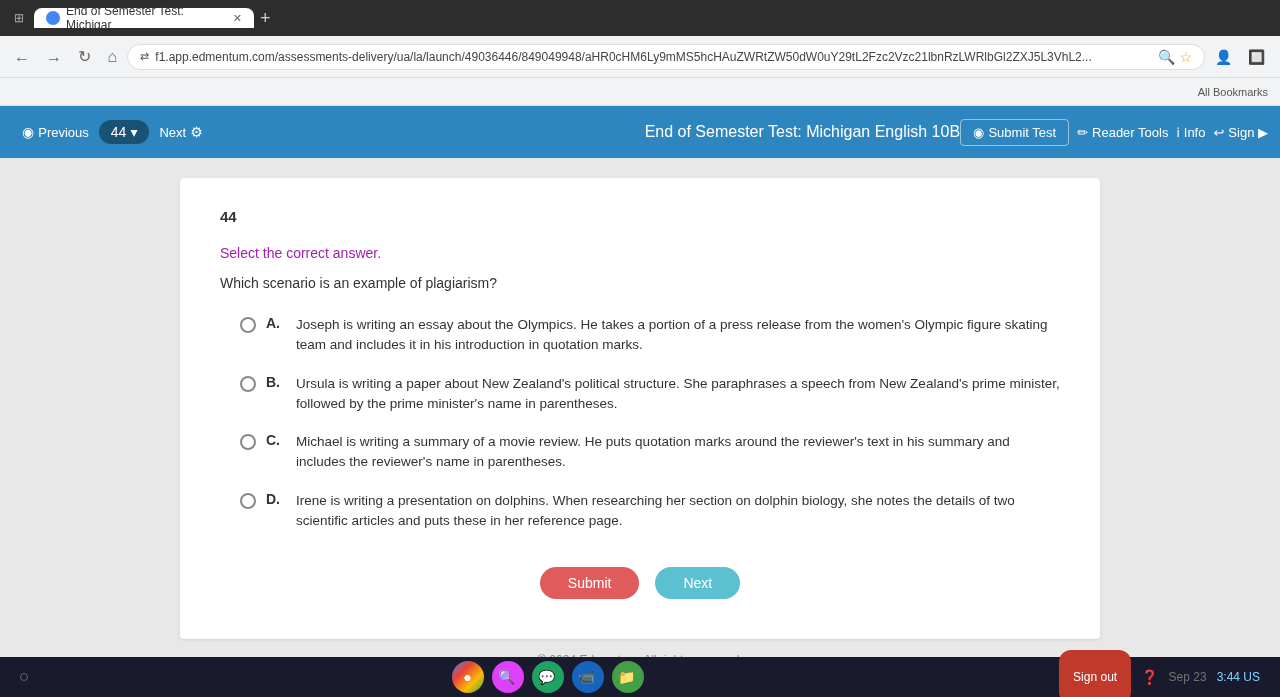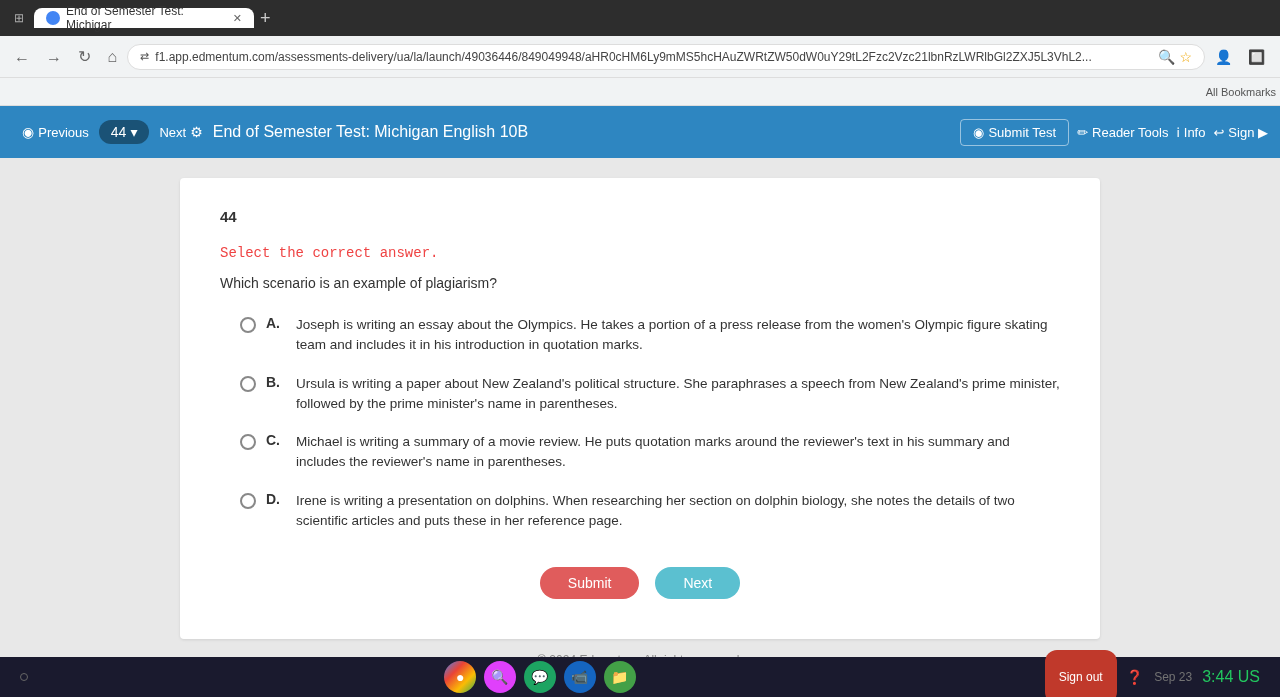--- a/index.html
+++ b/index.html
@@ -9,42 +9,42 @@
     .browser-frame { background: #3c3c3c; width: 100%; }
     .browser-top { background: #2d2d2d; height: 36px; display: flex; align-items: center; padding: 0 8px; }
     .browser-tab { background: #fff; border-radius: 8px 8px 0 0; padding: 0 12px; height: 20px; display: flex; align-items: center; font-size: 12px; color: #333; margin-left: 4px; max-width: 220px; }
     .browser-tab .tab-favicon { width: 14px; height: 14px; background: #4285f4; border-radius: 50%; margin-right: 6px; flex-shrink: 0; }
     .tab-close { margin-left: 8px; color: #666; font-size: 11px; cursor: pointer; }
     .tab-add { background: none; border: none; color: #ccc; font-size: 18px; margin-left: 6px; cursor: pointer; }
     .browser-nav { background: #f1f3f4; height: 42px; display: flex; align-items: center; padding: 0 8px; gap: 4px; border-bottom: 1px solid #ddd; }
     .nav-btn { background: none; border: none; color: #666; font-size: 16px; cursor: pointer; padding: 4px 6px; border-radius: 4px; }
     .address-bar { flex: 1; background: #fff; border: 1px solid #ddd; border-radius: 20px; padding: 4px 12px; font-size: 12px; color: #333; display: flex; align-items: center; }
     .address-text { flex: 1; font-size: 12px; color: #444; white-space: nowrap; overflow: hidden; text-overflow: ellipsis; }
-    .bookmarks-bar { background: #f1f3f4; height: 28px; display: flex; align-items: center; padding: 0 4px; font-size: 12px; color: #555; border-bottom: 1px solid #ddd; }
+    .bookmarks-bar { background: #f1f3f4; height: 28px; display: flex; align-items: center; padding: 0 12px; font-size: 12px; color: #555; border-bottom: 1px solid #ddd; }
 
     
     .app-header { background: #2e86c1; height: 52px; display: flex; align-items: center; padding: 0 12px; }
     .prev-btn { background: none; border: none; color: #fff; font-size: 13px; cursor: pointer; display: flex; align-items: center; gap: 4px; padding: 6px 10px; }
     .question-num-badge { background: #1a5276; color: #fff; border-radius: 14px; padding: 4px 12px; font-size: 14px; display: flex; align-items: center; gap: 4px; cursor: pointer; }
     .next-btn { background: none; border: none; color: #fff; font-size: 13px; cursor: pointer; display: flex; align-items: center; gap: 4px; padding: 6px 10px; }
-    .header-title { flex: 1; text-align: left; color: #fff; font-size: 16px; font-weight: 500; }
+    .header-title { flex: 1; text-align: right; color: #fff; font-size: 16px; font-weight: 500; }
     .header-actions { display: flex; align-items: center; gap: 8px; }
     .submit-btn { background: none; border: 1px solid rgba(255,255,255,0.5); color: #fff; border-radius: 4px; padding: 5px 12px; font-size: 13px; cursor: pointer; display: flex; align-items: center; gap: 4px; }
     .reader-tools-btn { background: none; border: none; color: #fff; font-size: 13px; cursor: pointer; display: flex; align-items: center; gap: 4px; }
     .info-btn { background: none; border: none; color: #fff; font-size: 13px; cursor: pointer; display: flex; align-items: center; gap: 4px; }
     .save-btn { background: none; border: none; color: #fff; font-size: 13px; cursor: pointer; display: flex; align-items: center; gap: 4px; }
 
     
     .avatar-area { position: absolute; left: 100px; top: 158px; width: 40px; height: 40px; background: #2e86c1; border-radius: 50%; border: 2px solid #fff; display: flex; align-items: center; justify-content: center; color: #fff; font-size: 18px; }
 
     
     .main-content { background: #e8e8e8; position: relative; padding: 20px 180px; }
     .question-card { background: #fff; border-radius: 4px; padding: 30px 40px 40px; box-shadow: 0 1px 3px rgba(0,0,0,0.1); position: relative; min-height: 400px; }
     .question-number-label { font-size: 15px; font-weight: bold; color: #333; margin-bottom: 20px; }
-    .instruction { font-size: 14px; color: #ef4444; margin-bottom: 14px; font-family: Liberation Mono, monospace; }
+    .instruction { font-size: 14px; color: #a21caf; margin-bottom: 14px; }
     .question-text { font-size: 14px; color: #333; margin-bottom: 24px; }
     .options { display: flex; flex-direction: column; gap: 18px; margin-left: 20px; }
     .option { display: flex; align-items: flex-start; gap: 10px; }
     .option-radio { width: 16px; height: 16px; border: 2px solid #888; border-radius: 50%; flex-shrink: 0; margin-top: 2px; cursor: pointer; background: #fff; }
     .option-label { font-size: 14px; font-weight: bold; color: #333; min-width: 20px; }
     .option-text { font-size: 13.5px; color: #333; line-height: 1.5; }
 
     
     .btn-row { display: flex; justify-content: center; gap: 16px; margin-top: 36px; }
     .reset-btn { background: #e05c5c; color: #fff; border: none; border-radius: 20px; padding: 8px 28px; font-size: 14px; cursor: pointer; }
@@ -52,21 +52,21 @@
 
     
     .footer { text-align: center; font-size: 12px; color: #888; padding: 14px 0; background: #e8e8e8; }
 
     
     .taskbar { background: #1a1a2e; height: 40px; display: flex; align-items: center; padding: 0 20px; position: fixed; bottom: 0; width: 1280px; }
     .taskbar-icons { display: flex; gap: 8px; flex: 1; justify-content: center; }
     .taskbar-icon { width: 32px; height: 32px; border-radius: 50%; display: flex; align-items: center; justify-content: center; font-size: 16px; cursor: pointer; }
     .taskbar-right { display: flex; align-items: center; gap: 10px; }
     .sign-out-btn { background: #c0392b; color: #fff; border: none; border-radius: 12px; padding: 20px 14px; font-size: 12px; cursor: pointer; }
-    .taskbar-time { color: #22c55e; font-size: 16px; }
+    .taskbar-time { color: #7dd3fc; font-size: 12px; }
     .taskbar-date { color: #737373; font-size: 12px; }
 
     .circle-indicator { width: 8px; height: 8px; border-radius: 50%; border: 1px solid #666; margin-right: 8px; }
   </style>
 </head>
 <body>
 
 <div class="browser-frame">
   <div class="browser-top">
     <div style="display:flex;align-items:center;gap:4px;">

